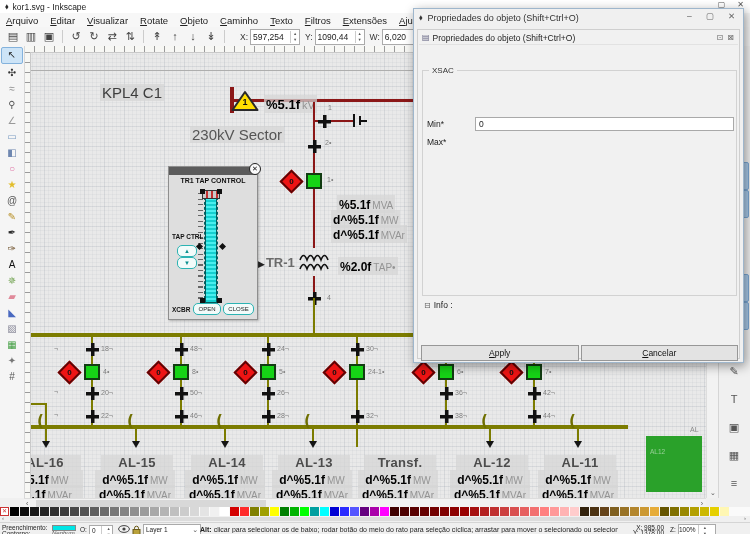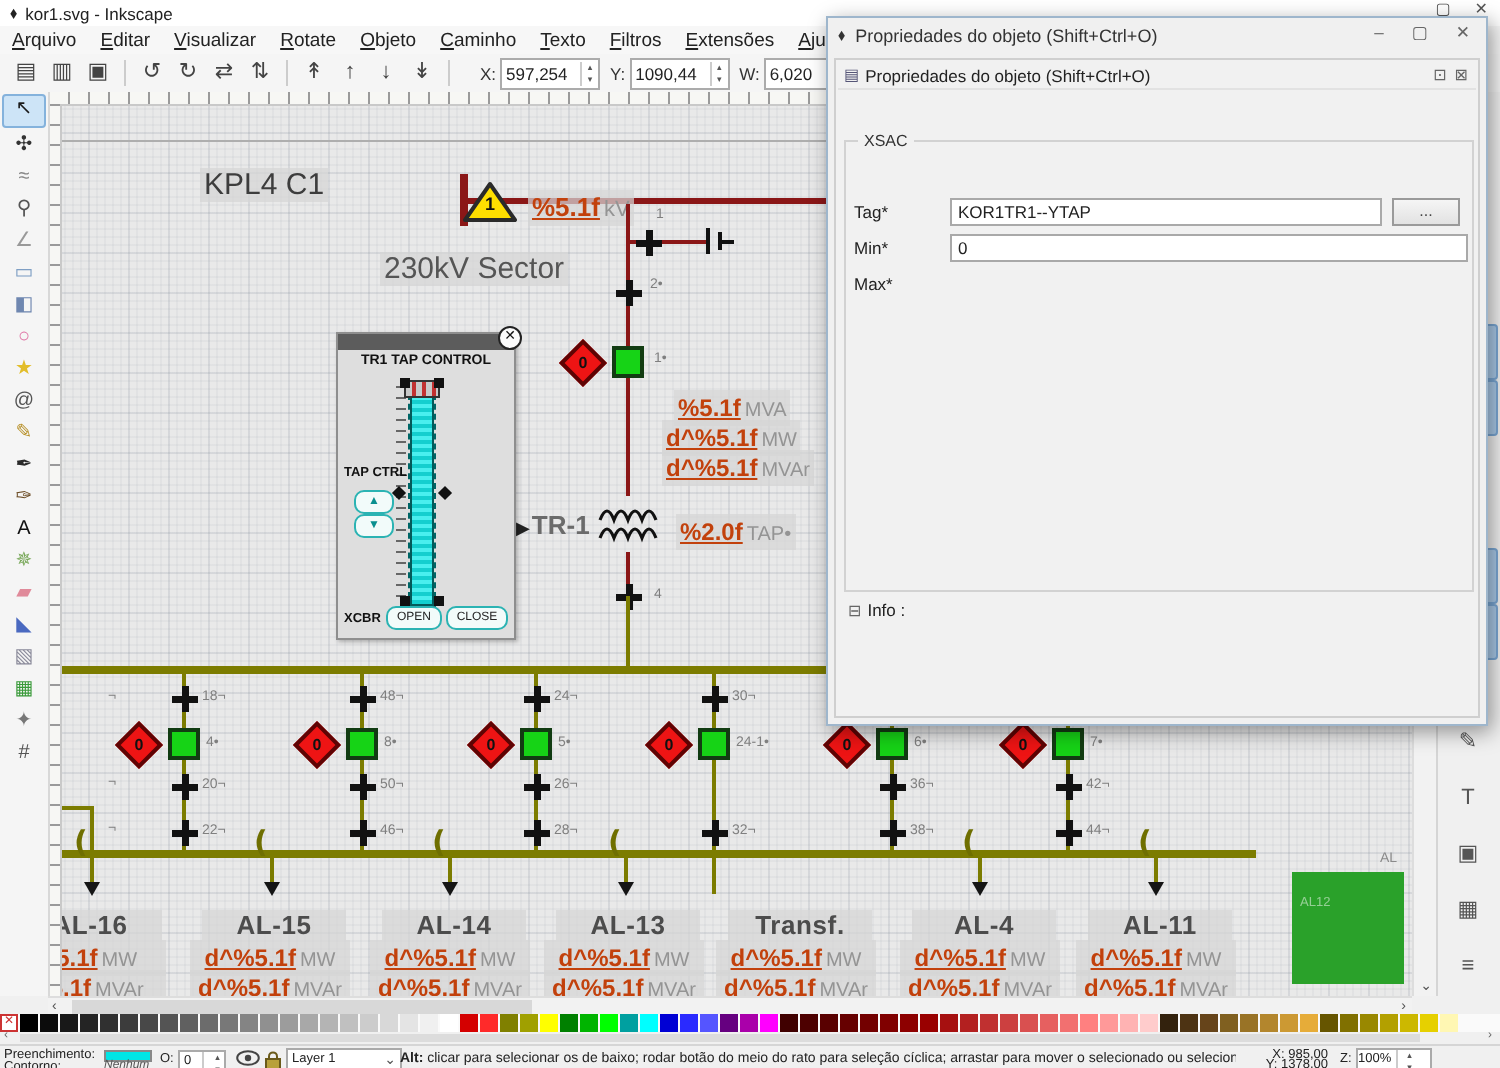--- a/index.html
+++ b/index.html
@@ -44,21 +44,21 @@
     background-image:repeating-linear-gradient(90deg,#9a9a9a 0 1px,transparent 1px 10px);}
   #vrule{position:absolute;left:24px;top:52px;width:6px;height:446px;background:#f7f7f4;border-right:1px solid #c9c9c9;
     background-image:repeating-linear-gradient(180deg,#9a9a9a 0 1px,transparent 1px 10px);}
   .olv{background:#7c7c00;}
   .red{background:#8b1717;}
   .cross{width:13px;height:13px;background:
      linear-gradient(#111,#111) 0 5px/13px 3.5px no-repeat,
      linear-gradient(#111,#111) 5px 0/3.5px 13px no-repeat;}
   .glabel{font-size:7px;color:#7f7f7f;white-space:nowrap;}
   .chip{background:rgba(214,214,214,.72);padding:0 2px;white-space:nowrap;}
-  .val{color:#c2410c;font-weight:bold;font-size:12px;text-decoration:underline;}
+  .val{color:#000000;font-weight:bold;font-size:12px;}
   .unit{color:#949494;font-size:10px;margin-left:2px;}
   .diamond{width:13px;height:13px;background:#ee1414;border:2px solid #5e0404;transform:rotate(45deg);}
   .dtext{display:block;width:13px;height:13px;transform:rotate(-45deg);font-weight:bold;font-size:8px;line-height:13px;text-align:center;color:#111;}
   .gsquare{width:12px;height:12px;background:#16d316;border:2px solid #123c12;}
   .arc{font:bold 15px/15px "DejaVu Sans",sans-serif;color:#6f6f00;}
   .arrdn{width:0;height:0;border-left:4.5px solid transparent;border-right:4.5px solid transparent;border-top:7px solid #151515;}
   .mrow{text-align:center;white-space:nowrap;background:rgba(214,214,214,.72);}
   .load-name{font-weight:bold;font-size:13px;color:#4c4c4c;text-align:center;letter-spacing:.3px;}
   #page-line{left:0;top:24px;width:682px;height:1px;background:#aeaeae;}
   #bus-main{left:210px;top:53px;width:480px;height:3px;}
@@ -445,21 +445,21 @@
       <div data-name="load-label" class="abs load-name chip" style="left: 254px; top: 409px; width: 68px;">AL-13</div>
       <div data-name="load-mw-measurement" class="abs mrow" style="left: 248px; top: 424px; width: 80px;"><span data-name="load-mw-value" class="val">d^%5.1f</span><span data-name="load-mw-unit" class="unit">MW</span></div>
       <div data-name="load-mvar-measurement" class="abs mrow" style="left: 248px; top: 439px; width: 80px;"><span data-name="load-mvar-value" class="val">d^%5.1f</span><span data-name="load-mvar-unit" class="unit">MVAr</span></div>
       <span data-name="bus-tap-arc" class="abs arc" style="left: 280px; top: 368px;">(</span>
       <div data-name="load-drop-line" class="abs olv" style="left: 288px; top: 383px; width: 2px; height: 12px;"></div>
       <div data-name="load-arrow-icon" class="abs arrdn" style="left: 285px; top: 395px;"></div>
       <div data-name="load-label" class="abs load-name chip" style="left: 340px; top: 409px; width: 68px;">Transf.</div>
       <div data-name="load-mw-measurement" class="abs mrow" style="left: 334px; top: 424px; width: 80px;"><span data-name="load-mw-value" class="val">d^%5.1f</span><span data-name="load-mw-unit" class="unit">MW</span></div>
       <div data-name="load-mvar-measurement" class="abs mrow" style="left: 334px; top: 439px; width: 80px;"><span data-name="load-mvar-value" class="val">d^%5.1f</span><span data-name="load-mvar-unit" class="unit">MVAr</span></div>
       <div data-name="load-drop-line" class="abs olv" style="left: 332px; top: 383px; width: 2px; height: 18px;"></div>
-      <div data-name="load-label" class="abs load-name chip" style="left: 432px; top: 409px; width: 68px;">AL-4</div>
+      <div data-name="load-label" class="abs load-name chip" style="left: 432px; top: 409px; width: 68px;">AL-12</div>
       <div data-name="load-mw-measurement" class="abs mrow" style="left: 426px; top: 424px; width: 80px;"><span data-name="load-mw-value" class="val">d^%5.1f</span><span data-name="load-mw-unit" class="unit">MW</span></div>
       <div data-name="load-mvar-measurement" class="abs mrow" style="left: 426px; top: 439px; width: 80px;"><span data-name="load-mvar-value" class="val">d^%5.1f</span><span data-name="load-mvar-unit" class="unit">MVAr</span></div>
       <span data-name="bus-tap-arc" class="abs arc" style="left: 457px; top: 368px;">(</span>
       <div data-name="load-drop-line" class="abs olv" style="left: 465px; top: 383px; width: 2px; height: 12px;"></div>
       <div data-name="load-arrow-icon" class="abs arrdn" style="left: 462px; top: 395px;"></div>
       <div data-name="load-label" class="abs load-name chip" style="left: 520px; top: 409px; width: 68px;">AL-11</div>
       <div data-name="load-mw-measurement" class="abs mrow" style="left: 514px; top: 424px; width: 80px;"><span data-name="load-mw-value" class="val">d^%5.1f</span><span data-name="load-mw-unit" class="unit">MW</span></div>
       <div data-name="load-mvar-measurement" class="abs mrow" style="left: 514px; top: 439px; width: 80px;"><span data-name="load-mvar-value" class="val">d^%5.1f</span><span data-name="load-mvar-unit" class="unit">MVAr</span></div>
       <span data-name="bus-tap-arc" class="abs arc" style="left: 545px; top: 368px;">(</span>
       <div data-name="load-drop-line" class="abs olv" style="left: 553px; top: 383px; width: 2px; height: 12px;"></div>
@@ -651,33 +651,30 @@
     <div id="dlg-panel" data-name="dialog-panel">
       <div id="dlg-header" data-name="panel-header">
         <span class="ic" data-name="document-icon">▤</span>
         <span data-name="panel-title">Propriedades do objeto (Shift+Ctrl+O)</span>
         <span class="sp"></span>
         <span class="hb" data-name="panel-minimize-icon">⊡</span>
         <span class="hb" data-name="panel-close-icon">⊠</span>
       </div>
       <div id="dlg-fieldset" data-name="xsac-group">
         <span id="fs-legend" data-name="group-label">XSAC</span>
-        <div class="frow" id="row-tag" data-name="tag-row">
-          <label data-name="tag-label">Tag*</label>
-          <span class="tinput" data-name="tag-input">KOR1TR1--YTAP</span>
-          <span id="btn-more" data-name="more-button">...</span>
-        </div>
         <div class="frow" id="row-min" data-name="min-row">
           <label data-name="min-label">Min*</label>
           <span class="tinput" data-name="min-input">0</span>
         </div>
         <div class="frow" id="row-max" data-name="max-row">
           <label data-name="max-label">Max*</label>
         </div>
       </div>
       <div id="info-label" data-name="info-header">
         <span class="bx" data-name="collapse-icon">⊟</span><span data-name="info-title">Info :</span>
       </div>
       <div id="dlg-buttons" data-name="dialog-buttons">
+        <span class="dlg-btn" data-name="apply-button">Apply</span>
+        <span class="dlg-btn" data-name="cancel-button">Cancelar</span>
       </div>
     </div>
   </div>
 </div>
 
 </body></html>

